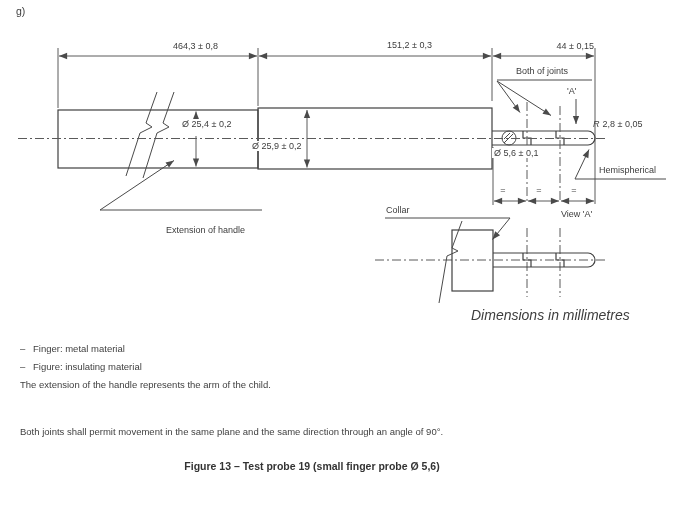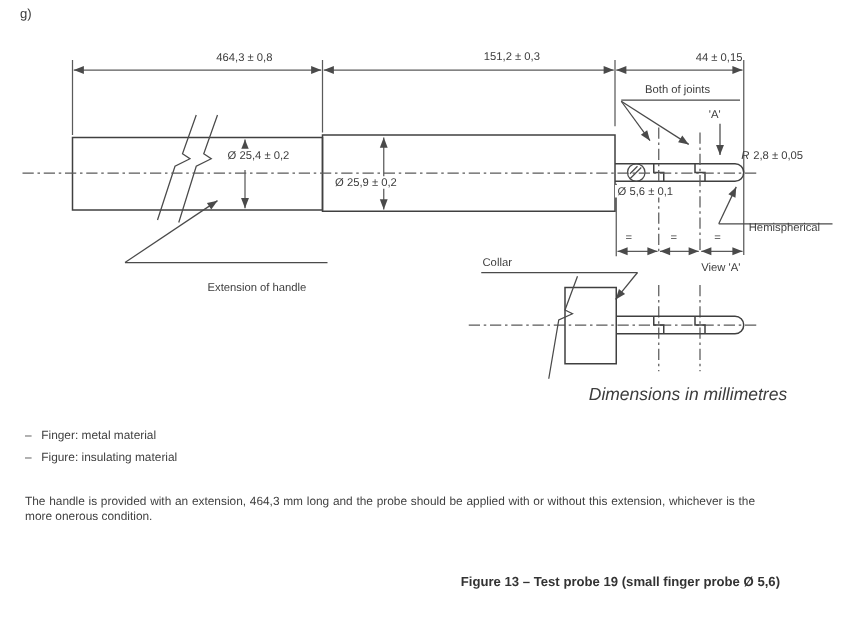--- a/index.html
+++ b/index.html
@@ -128,41 +128,42 @@
       <polyline points="462,221 452,248 458,251 447,256 439,303"></polyline>
     </g>
   </svg>
 
   <div class="lbl" style="left:16px; top:6px; font-size:10.5px;">g)</div>
 
   <div class="lbl center" style="left:98px; top:41px; width:120px;">464,3 ± 0,8</div>
   <div class="lbl center" style="left:312px; top:40px; width:120px;">151,2 ± 0,3</div>
   <div class="lbl center" style="left:492px; top:41px; width:102px;">44 ± 0,15</div>
   <div class="lbl mask" style="left:180px; top:119px;">Ø 25,4 ± 0,2</div>
-  <div class="lbl mask" style="left:266px; top:141px;">Ø 25,9 ± 0,2</div>
+  <div class="lbl mask" style="left:250px; top:141px;">Ø 25,9 ± 0,2</div>
   <div class="lbl mask" style="left:492px; top:148px;">Ø 5,6 ± 0,1</div>
   <div class="lbl rlabel" style="left:593px; top:119px;"><span class="rsym">R</span><span>2,8 ± 0,05</span></div>
 
   <div class="eq" style="left:496px; top:185px;">=</div>
   <div class="eq" style="left:532px; top:185px;">=</div>
   <div class="eq" style="left:567px; top:185px;">=</div>
 
   <div class="lbl" style="left:516px; top:66px;">Both of joints</div>
   <div class="lbl" style="left:567px; top:86px;">'A'</div>
-  <div class="lbl" style="left:599px; top:165px;margin-top:12px;">Hemispherical</div>
+  <div class="lbl" style="left:599px; top:165px;">Hemispherical</div>
   <div class="lbl" style="left:166px; top:197px;margin-top:28px;">Extension of handle</div>
   <div class="lbl" style="left:386px; top:205px;">Collar</div>
   <div class="lbl" style="left:561px; top:209px;">View 'A'</div>
   <div class="lbl italic" style="left:471px; top:310px; font-size:14px;">Dimensions in millimetres</div>
 
   <div class="notes bullet" style="top:343px;">
     <span class="marker">–</span>
     <span>Finger: metal material</span>
   </div>
   <div class="notes bullet" style="top:361px;">
     <span class="marker">–</span>
     <span>Figure: insulating material</span>
   </div>
-  <div class="notes para" style="top:396px;">The handle is provided with an extension, 464,3 mm long and the probe should be applied with or without this extension, whichever is the more onerous condition.</div>
+  <div class="notes" style="top:379px;">The extension of the handle represents the arm of the child.</div>
+  <div class="notes" style="top:426px;">Both joints shall permit movement in the same plane and the same direction through an angle of 90°.</div>
 
-  <div class="caption" style="top:460px;text-align:right;">Figure 13 – Test probe 19 (small finger probe Ø 5,6)</div>
+  <div class="caption" style="top:460px;">Figure 13 – Test probe 19 (small finger probe Ø 5,6)</div>
 
 </div>
 
 </body></html>

